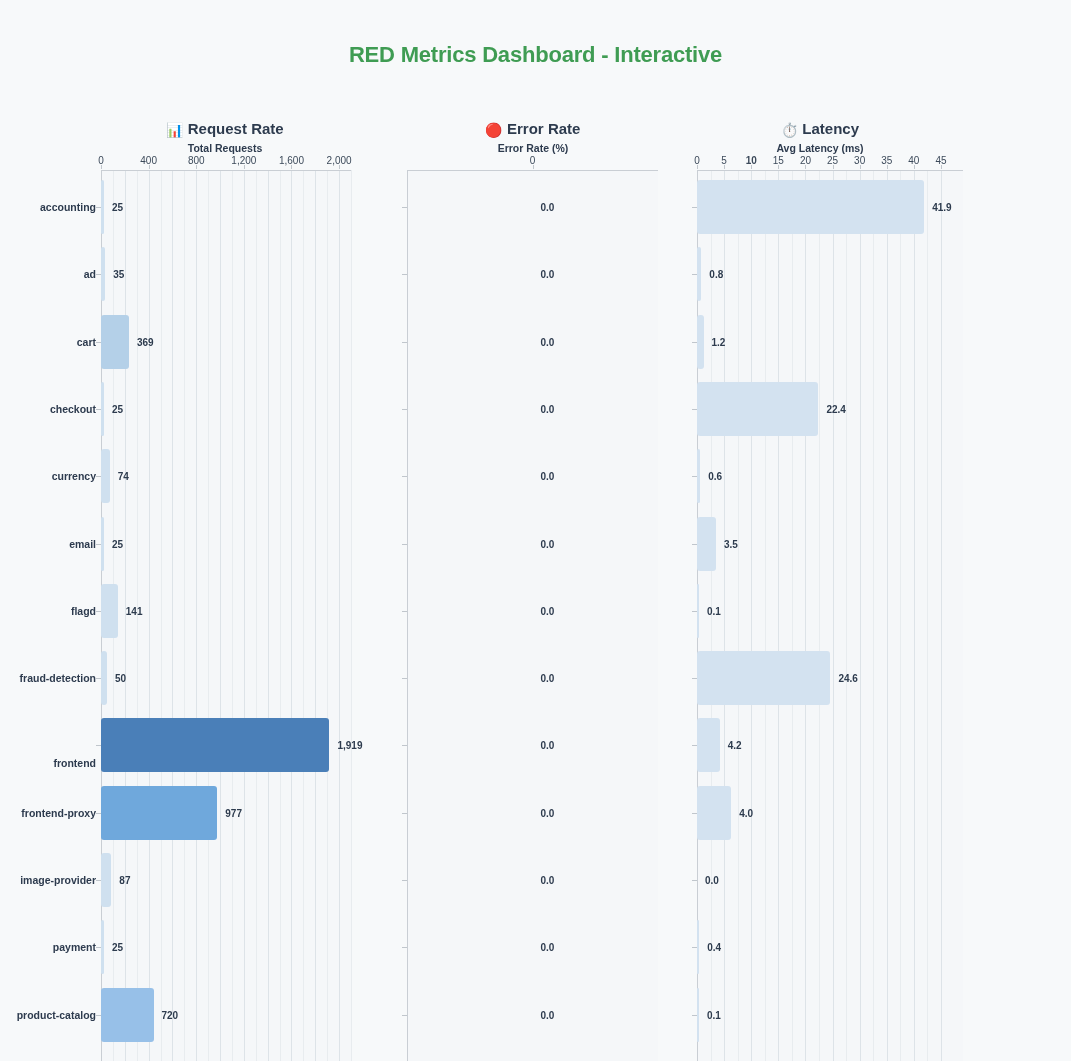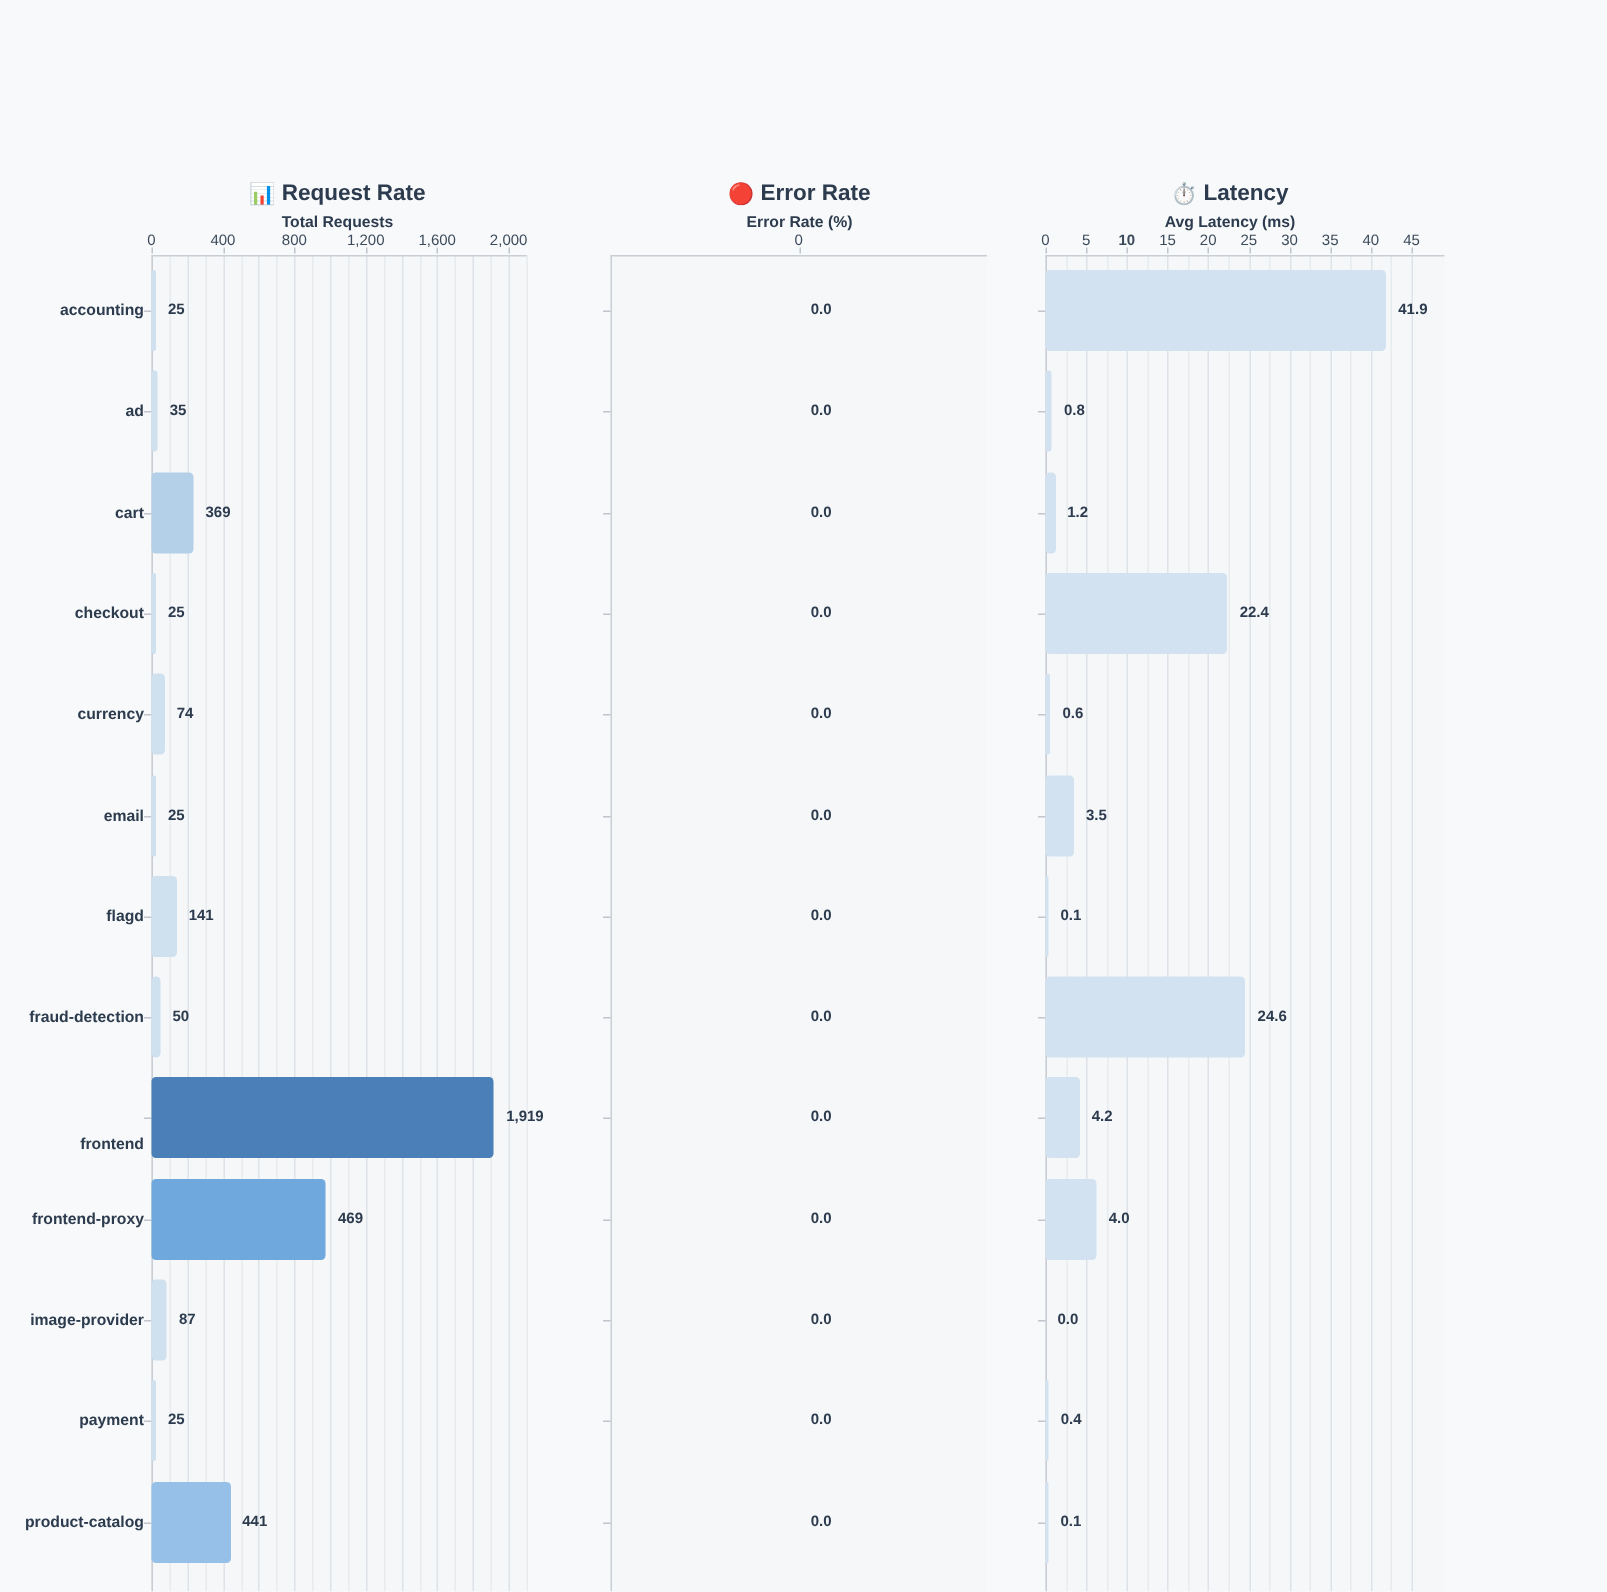--- a/index.html
+++ b/index.html
@@ -69,20 +69,21 @@
     white-space: nowrap; transform: translateY(-50%);
   }
 
   .panel-bg { position: absolute; background: #f5f7f9; }
 </style>
 </head>
 <body>
 
 <div id="root">
 
+  <div class="title">RED Metrics Dashboard - Interactive</div>
 
   <div id="panels-layer">
       <div class="panel-title" style="left: 25px; width: 400px;"><span class="emoji">📊</span><span>Request Rate</span></div>
       <div class="panel-sub" style="left: 25px; width: 400px;">Total Requests</div>
       <div class="panel-bg" style="left: 101px; top: 170px; width: 250px; height: 891px;"></div>
       <div class="tick-label" style="left: 101px; top: 155px;">0</div>
       <div class="tickmark-v" style="left: 101px; top: 165px;"></div>
       <div class="tick-label" style="left: 148.619px; top: 155px;">400</div>
       <div class="tickmark-v" style="left: 148.619px; top: 165px;"></div>
       <div class="tick-label" style="left: 196.238px; top: 155px;">800</div>
@@ -232,27 +233,27 @@
       <div class="bar-value" style="left: 117.81px; top: 476.2px;">74</div>
       <div class="bar" style="left: 101px; top: 516.5px; width: 2.97619px; height: 54px; background: rgb(207, 224, 239);"></div>
       <div class="bar-value" style="left: 111.976px; top: 543.5px;">25</div>
       <div class="bar" style="left: 101px; top: 583.8px; width: 16.7857px; height: 54px; background: rgb(207, 224, 239);"></div>
       <div class="bar-value" style="left: 125.786px; top: 610.8px;">141</div>
       <div class="bar" style="left: 101px; top: 651.1px; width: 5.95238px; height: 54px; background: rgb(207, 224, 239);"></div>
       <div class="bar-value" style="left: 114.952px; top: 678.1px;">50</div>
       <div class="bar" style="left: 101px; top: 718.4px; width: 228.452px; height: 54px; background: rgb(74, 127, 184);"></div>
       <div class="bar-value" style="left: 337.452px; top: 745.4px;">1,919</div>
       <div class="bar" style="left: 101px; top: 785.7px; width: 116.31px; height: 54px; background: rgb(111, 168, 220);"></div>
-      <div class="bar-value" style="left: 225.31px; top: 812.7px;">469</div>
+      <div class="bar-value" style="left: 225.31px; top: 812.7px;">977</div>
       <div class="bar" style="left: 101px; top: 853px; width: 10.3571px; height: 54px; background: rgb(207, 224, 239);"></div>
       <div class="bar-value" style="left: 119.357px; top: 880px;">87</div>
       <div class="bar" style="left: 101px; top: 920.3px; width: 2.97619px; height: 54px; background: rgb(207, 224, 239);"></div>
       <div class="bar-value" style="left: 111.976px; top: 947.3px;">25</div>
       <div class="bar" style="left: 101px; top: 987.6px; width: 52.5px; height: 54px; background: rgb(151, 192, 232);"></div>
-      <div class="bar-value" style="left: 161.5px; top: 1014.6px;">441</div>
+      <div class="bar-value" style="left: 161.5px; top: 1014.6px;">720</div>
       <div class="bar-value" style="left: 540.5px; top: 207px;">0.0</div>
       <div class="bar-value" style="left: 540.5px; top: 274.3px;">0.0</div>
       <div class="bar-value" style="left: 540.5px; top: 341.6px;">0.0</div>
       <div class="bar-value" style="left: 540.5px; top: 408.9px;">0.0</div>
       <div class="bar-value" style="left: 540.5px; top: 476.2px;">0.0</div>
       <div class="bar-value" style="left: 540.5px; top: 543.5px;">0.0</div>
       <div class="bar-value" style="left: 540.5px; top: 610.8px;">0.0</div>
       <div class="bar-value" style="left: 540.5px; top: 678.1px;">0.0</div>
       <div class="bar-value" style="left: 540.5px; top: 745.4px;">0.0</div>
       <div class="bar-value" style="left: 540.5px; top: 812.7px;">0.0</div>

